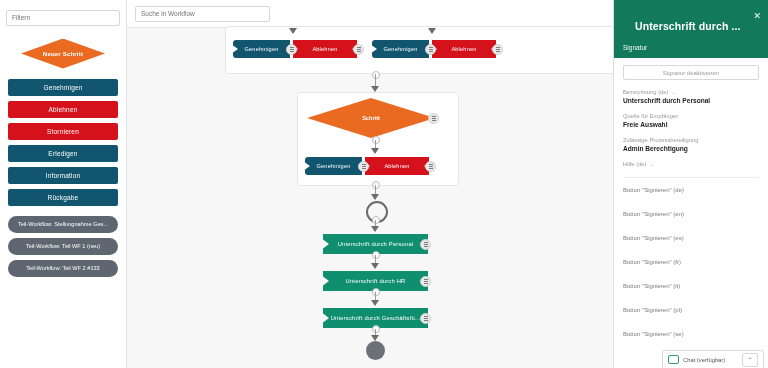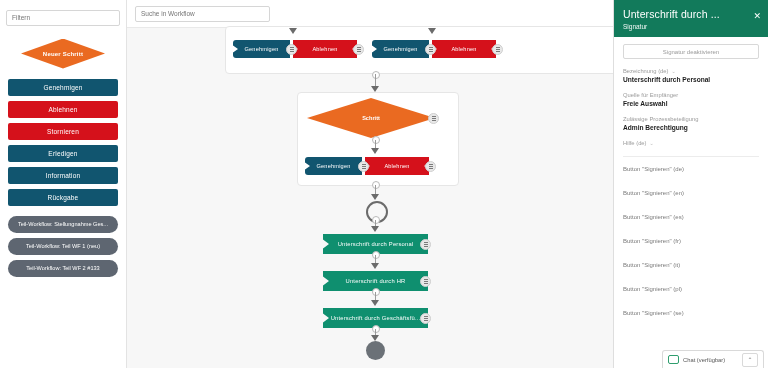--- a/index.html
+++ b/index.html
@@ -88,21 +88,21 @@
   .dot-sm{position:absolute;width:6px;height:6px;border-radius:50%;background:#fff;
           border:1px solid #b9b9b9;}
   .ring-node{position:absolute;width:18px;height:18px;border-radius:50%;background:#f7f7f7;
              border:2px solid #6b6b6b;}
   .end-node{position:absolute;width:19px;height:19px;border-radius:50%;background:#6b7177;}
 
   
   .rpanel{position:absolute;right:0;top:0;width:155px;height:368px;background:#fff;
           border-left:1px solid #dedede;box-sizing:border-box;}
   .rhead{background:#127a5b;color:#fff;padding:8px 9px 7px 9px;position:relative;}
-  .rhead h1{margin:0;font-size:10.5px;font-weight:normal;letter-spacing:.1px;}
+  .rhead h1{margin:12px;font-size:10.5px;font-weight:bold;letter-spacing:.1px;}
   .rhead .sub{font-size:6.5px;margin-top:3px;opacity:.95;}
   .close-x{position:absolute;right:7px;top:12px;font-size:9px;color:#fff;cursor:pointer;line-height:1;}
   .rbody{padding:7px 9px 0 9px;}
   .deact-btn{width:100%;box-sizing:border-box;height:15px;border:1px solid #d8d8d8;
              background:#fff;border-radius:2px;font-size:6px;color:#9a9a9a;
              display:flex;align-items:center;justify-content:center;
              font-family:"Liberation Sans",sans-serif;}
   .field{margin-top:9px;}
   .f-label{font-size:5.8px;color:#9b9b9b;display:flex;align-items:center;gap:3px;}
   .f-value{font-size:6.6px;color:#1c1c1c;font-weight:bold;margin-top:2px;}

